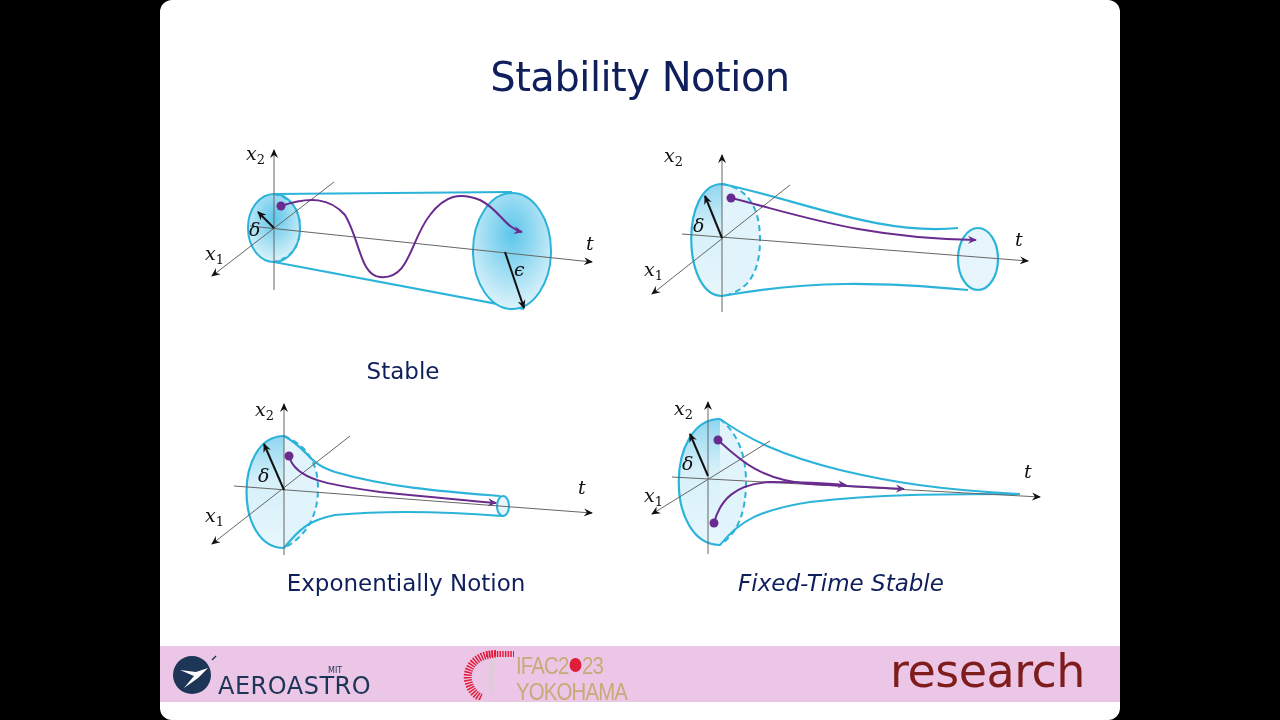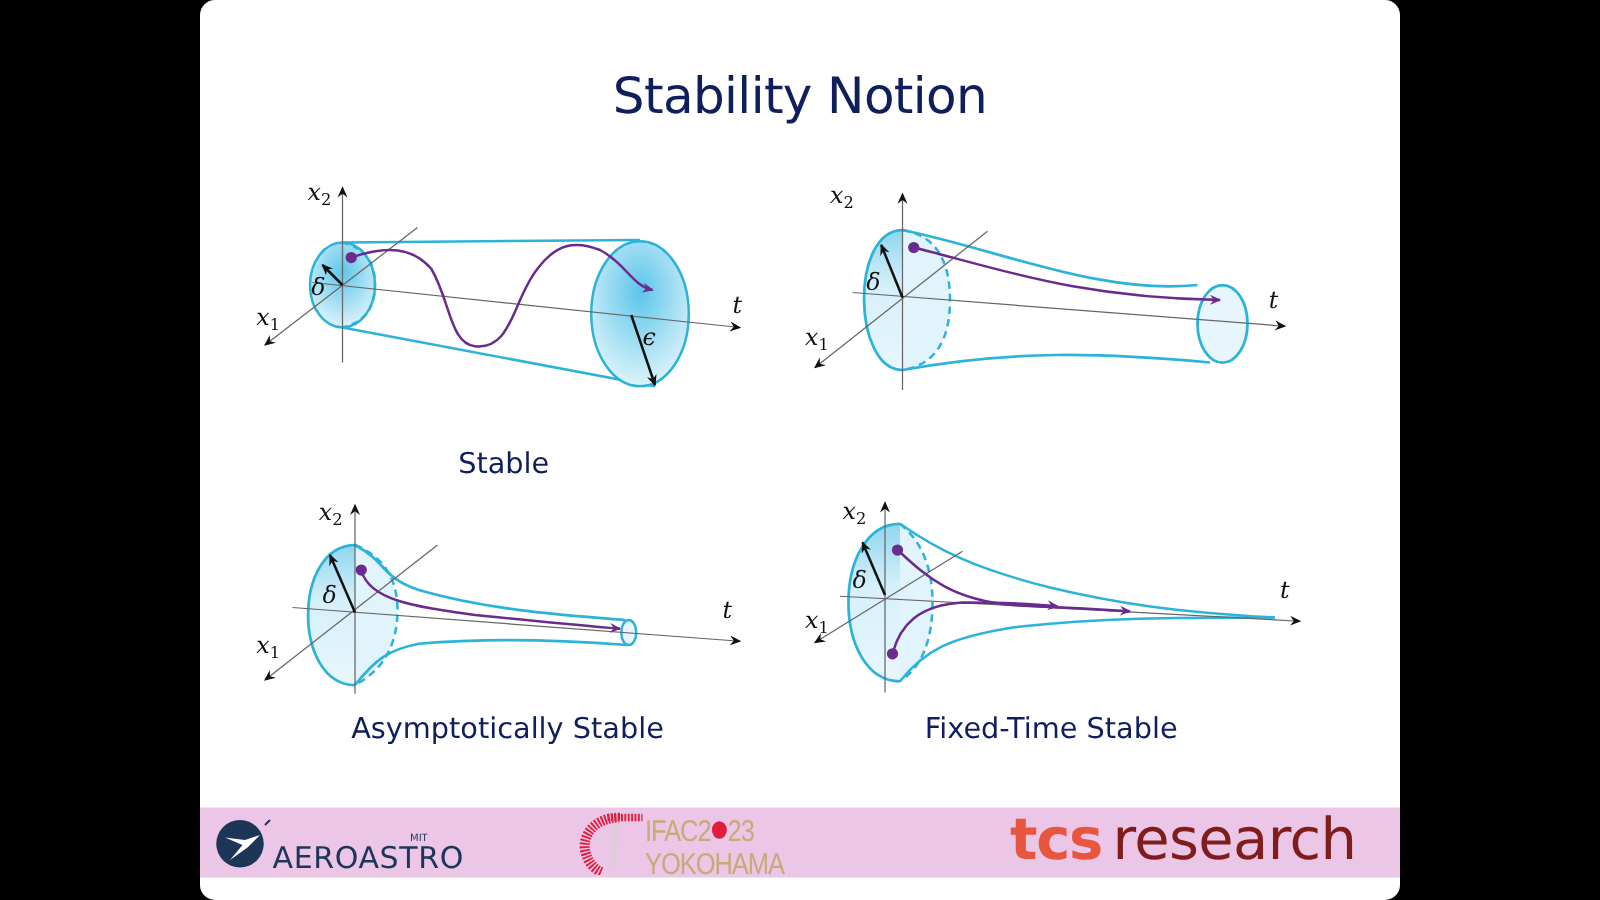--- a/index.html
+++ b/index.html
@@ -137,22 +137,22 @@
       <circle cx="554" cy="523" r="4.5" fill="#6a2b8f"></circle>
       <path d="M554,523 C560,500 575,484 610,482 C650,482 665,483 686,485" fill="none" stroke="#6a2b8f" stroke-width="2" marker-end="url(#arrP)"></path>
       <text class="mathlbl" x="514" y="415" font-size="19"><tspan>x</tspan><tspan font-size="13" dy="4" font-style="normal">2</tspan></text>
       <text class="mathlbl" x="484" y="502" font-size="19"><tspan>x</tspan><tspan font-size="13" dy="4" font-style="normal">1</tspan></text>
       <text class="mathlbl" x="864" y="478" font-size="19">t</text>
       <text class="mathlbl" x="522" y="470" font-size="19">δ</text>
     </g>
   </svg>
 
   <div class="caption" style="left:243px; top:318px;margin-top:40px;">Stable</div>
-  <div class="caption" style="left:246px; top:570px;">Asymptotically Stable</div>
-  <div class="caption" style="left:681px; top:570px;">Fixed-Time Stable</div>
+  <div class="caption" style="left:246px; top:570px;">Exponentially Notion</div>
+  <div class="caption" style="left:681px; top:570px;font-style:italic;">Fixed-Time Stable</div>
 
   <div class="footer">
 
     <div class="logo" style="left:12px; top:6px; width:200px; height:46px;">
       <svg width="46" height="46" viewBox="0 0 46 46" style="position:absolute; left:0; top:2px;">
         <circle cx="20" cy="21" r="19" fill="#1d3557"></circle>
         <path d="M8,16 L22,22 L12,34 L26,24 L36,14 L24,18 Z" fill="#ffffff"></path>
         <path d="M40,6 L44,2" stroke="#1d3557" stroke-width="1.5"></path>
       </svg>
       <span class="aero-mit">MIT</span>
@@ -165,17 +165,16 @@
         <path d="M30,4 L58,4" stroke="#e01e3c" stroke-width="6" stroke-dasharray="1.5,1.2"></path>
         <path d="M40,6 C30,14 30,36 36,46" fill="#d9d0d0" stroke="none" opacity="0.6"></path>
       </svg>
       <span class="ifac-line1">
         <span>IFAC2</span><span style="display:inline-block; width:14px; height:14px; border-radius:50%; background:#e01e3c; margin:0 1px; vertical-align:2px;"></span><span>23</span>
       </span>
       <span class="ifac-line2">YOKOHAMA</span>
     </div>
 
     <div class="logo" style="left:648px; top:2px; width:310px; height:52px;">
-      <span class="tcs-text"><span class="tcs-a">tcs</span></span>
       <span class="research-text">research</span>
     </div>
   </div>
 </div>
 
 </body></html>

